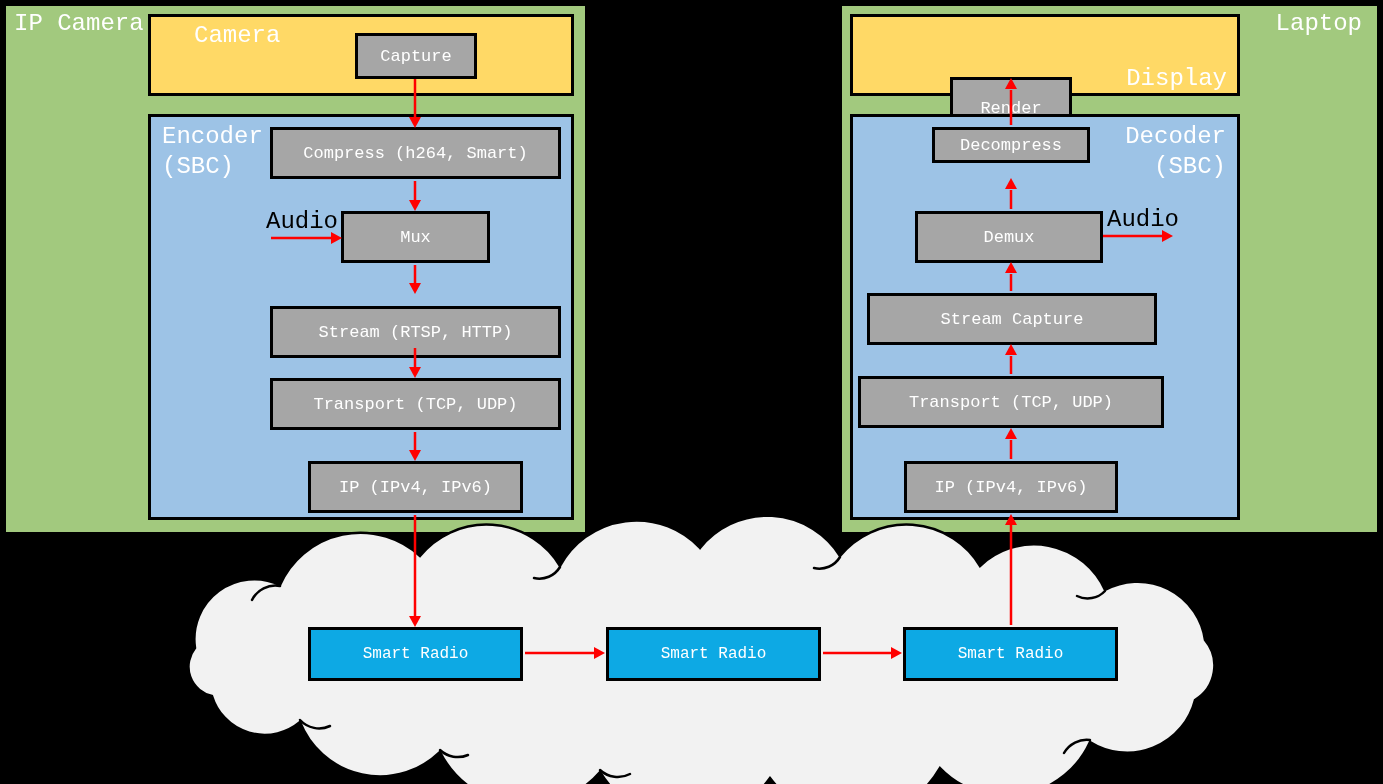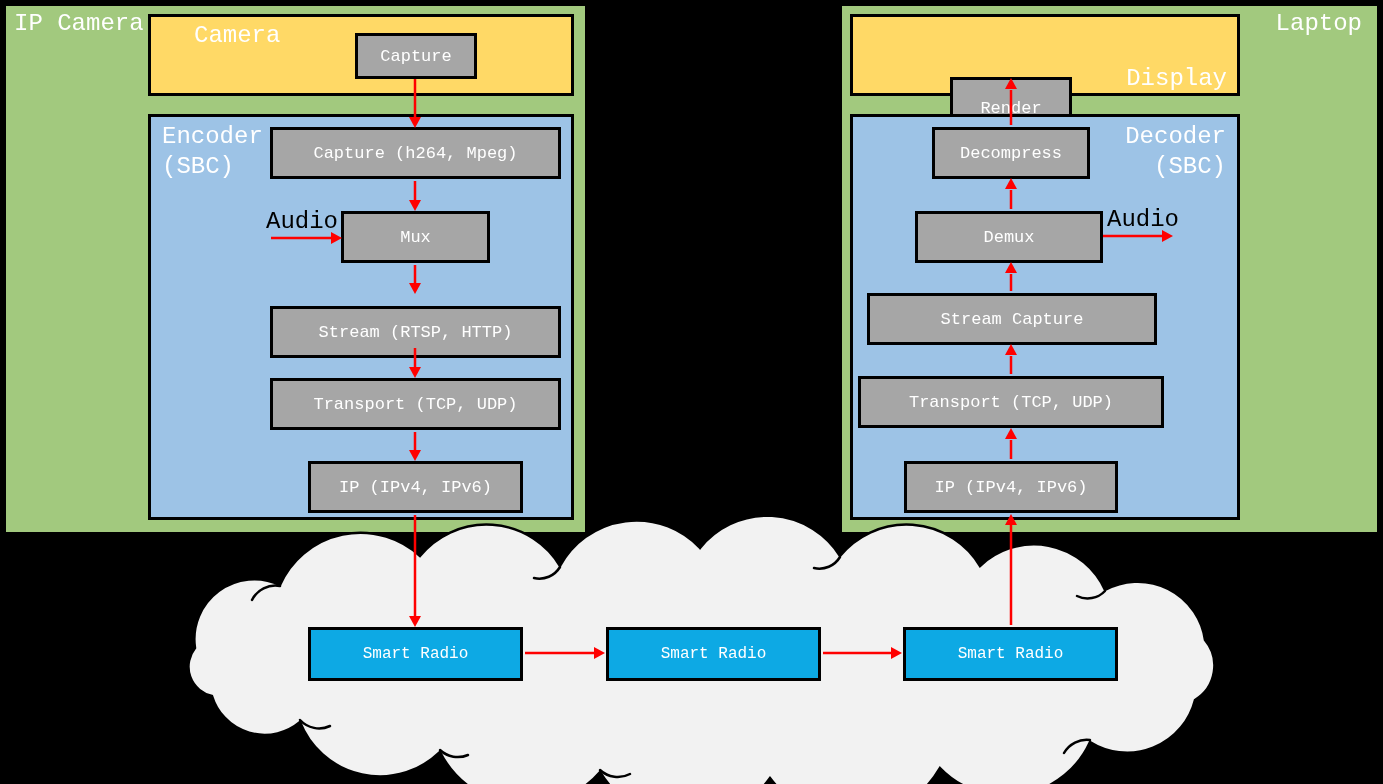--- a/index.html
+++ b/index.html
@@ -47,40 +47,40 @@
 
   <div class="abs container yellow" style="left:148px;top:14px;width:426px;height:82px;"></div>
   <div class="abs panel-label" style="left:162px;top:22px;margin-left:32px;">Camera</div>
   <div class="abs node" style="left:355px;top:33px;width:122px;height:46px;">Capture</div>
 
   <div class="abs container blue" style="left:148px;top:114px;width:426px;height:406px;"></div>
   <div class="abs panel-label two-line" style="left:162px;top:122px;">
     <div>Encoder</div>
     <div>(SBC)</div>
   </div>
-  <div class="abs node" style="left:270px;top:127px;width:291px;height:52px;">Capture (h264, Mpeg)</div>
+  <div class="abs node" style="left:270px;top:127px;width:291px;height:52px;">Compress (h264, Smart)</div>
   <div class="abs node" style="left:341px;top:211px;width:149px;height:52px;text-align:right;">Mux</div>
   <div class="abs node" style="left:270px;top:306px;width:291px;height:52px;">Stream (RTSP, HTTP)</div>
   <div class="abs node" style="left:270px;top:378px;width:291px;height:52px;">Transport (TCP, UDP)</div>
   <div class="abs node" style="left:308px;top:461px;width:215px;height:52px;">IP (IPv4, IPv6)</div>
   <div class="abs audio-label" style="left:266px;top:208px;">Audio</div>
 
   <div class="abs panel" style="left:842px;top:6px;width:535px;height:526px;"></div>
   <div class="abs panel-label" style="right:21px;top:10px;">Laptop</div>
 
   <div class="abs container yellow" style="left:850px;top:14px;width:390px;height:82px;"></div>
   <div class="abs panel-label right" style="right:156px;top:22px;margin-top:43px;">Display</div>
   <div class="abs node" style="left:950px;top:33px;width:122px;height:62px;margin-top:44px;">Render</div>
 
   <div class="abs container blue" style="left:850px;top:114px;width:390px;height:406px;"></div>
   <div class="abs panel-label two-line right" style="right:157px;top:122px;">
     <div>Decoder</div>
     <div>(SBC)</div>
   </div>
-  <div class="abs node" style="left:932px;top:127px;width:158px;height:52px;">Decompress</div>
+  <div class="abs node" style="left:932px;top:127px;width:158px;height:36px;">Decompress</div>
   <div class="abs node" style="left:915px;top:211px;width:188px;height:52px;">Demux</div>
   <div class="abs node" style="left:867px;top:293px;width:290px;height:52px;">Stream Capture</div>
   <div class="abs node" style="left:858px;top:376px;width:306px;height:52px;">Transport (TCP, UDP)</div>
   <div class="abs node" style="left:904px;top:461px;width:214px;height:52px;">IP (IPv4, IPv6)</div>
   <div class="abs audio-label" style="left:1107px;top:206px;">Audio</div>
 
   <svg class="overlay" width="1383" height="784" viewBox="0 0 1383 784">
     <path class="cloud-shape" d="
       M 195 648
       A 60 60 0 0 1 280 585

